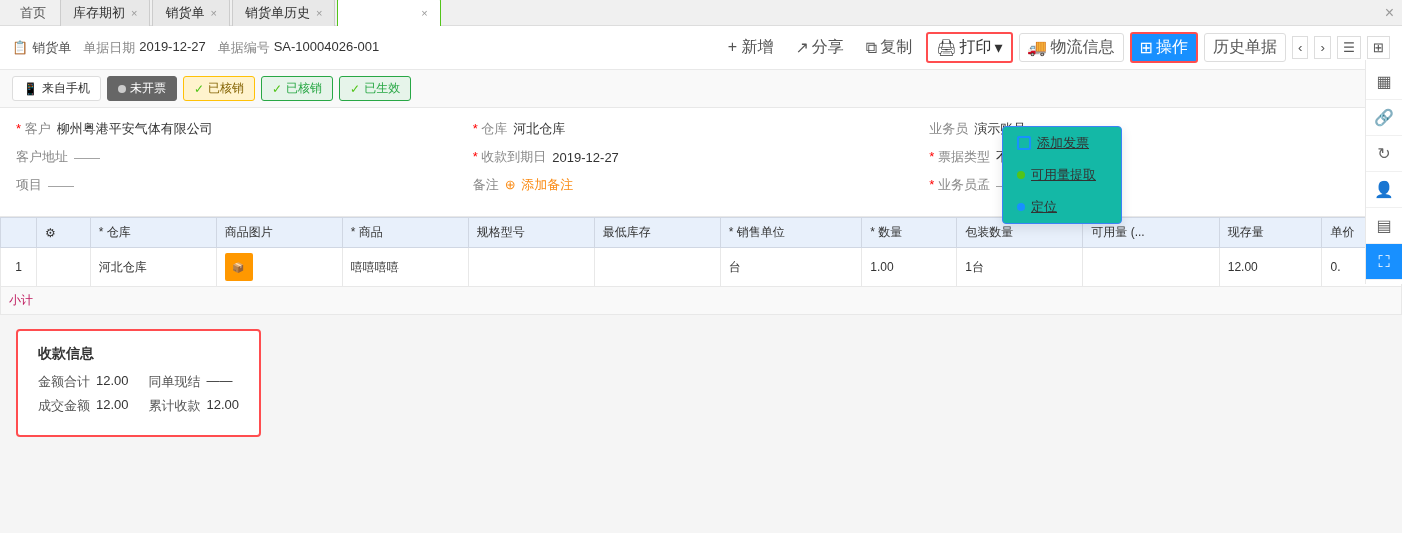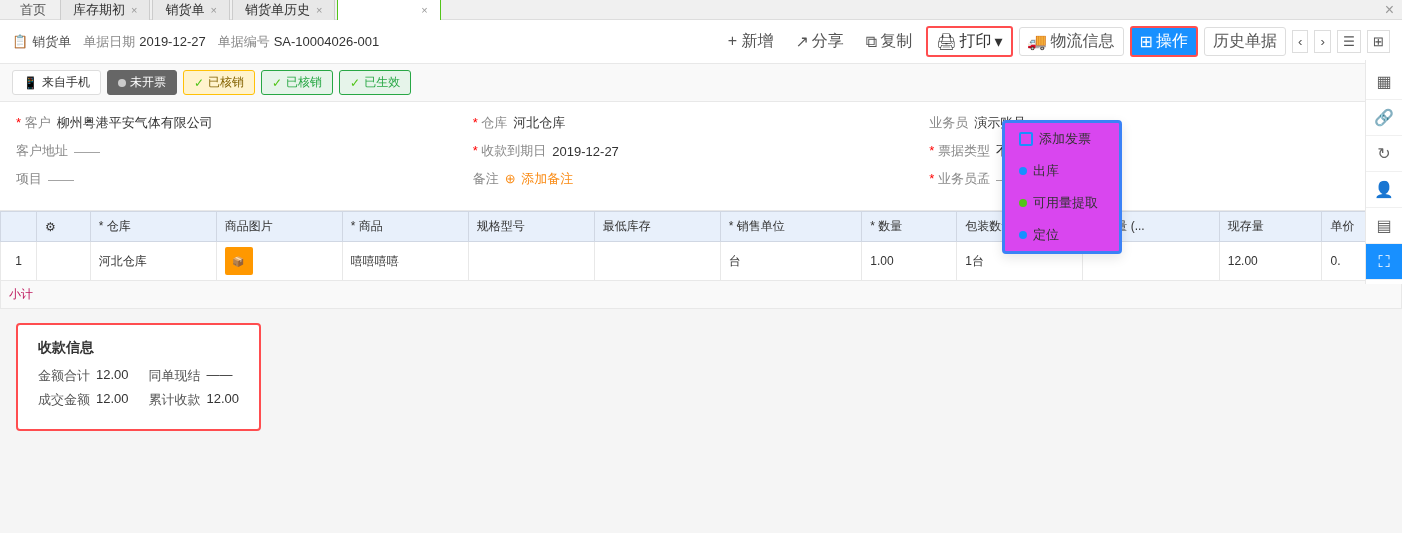--- a/index.html
+++ b/index.html
@@ -1,41 +1,41 @@
 <!DOCTYPE html>
 <html><head>
   <meta charset="utf-8">
   <style>
     * { box-sizing: border-box; margin: 0; padding: 0; }
     body { font-family: 'Microsoft YaHei', Arial, sans-serif; font-size: 13px; background: #f5f5f5; color: #333; }
 
     
     .tab-bar {
       display: flex; align-items: center; background: #f0f0f0; border-bottom: 1px solid #ddd;
-      height: 20px; padding: 0 8px; gap: 2px;
+      height: 26px; padding: 0 8px; gap: 2px;
     }
     .tab {
       display: flex; align-items: center; padding: 0 12px; height: 30px; cursor: pointer;
       border-radius: 3px 3px 0 0; font-size: 13px; gap: 6px; background: #e8e8e8;
       border: 1px solid #ccc; border-bottom: none;
     }
     .tab.active { background: #fff; border-bottom: 1px solid #fff; margin-bottom: -1px; }
     .tab .close-btn { color: #999; font-size: 11px; cursor: pointer; }
     .tab-home { background: transparent; border: none; color: #555; }
     .tab-active-green { background: #52c41a; color: #fff; border-color: #52c41a; }
     .tab-bar-close { margin-left: auto; font-size: 16px; color: #999; cursor: pointer; }
 
     
     .toolbar {
       display: flex; align-items: center; background: #fff; border-bottom: 1px solid #e8e8e8;
       padding: 6px 12px; gap: 8px; min-height: 42px;
     }
     .doc-info { display: flex; align-items: center; gap: 12px; flex: 1; }
     .doc-type { display: flex; align-items: center; gap: 4px; color: #555; font-size: 13px; }
-    .doc-field { display: flex; align-items: center; gap: 4px; font-size: 13px; color: #333; }
+    .doc-field { display: flex; gap: 4px; font-size: 13px; color: #333; }
     .doc-field label { color: #888; }
 
     .toolbar-actions { display: flex; align-items: center; gap: 6px; }
     .btn-action {
       display: flex; align-items: center; gap: 3px; padding: 3px 8px; font-size: 16px;
       border: none; background: transparent; cursor: pointer; color: #555; border-radius: 3px;
     }
     .btn-print { background: #fff; border: 1px solid #ddd; color: #333; }
     .btn-logistics { background: #fff; border: 1px solid #ddd; }
     .btn-operate { background: #1890ff; color: #fff; border: 1px solid #1890ff; }
@@ -99,23 +99,23 @@
       background: #fff; border-left: 1px solid #e8e8e8; padding: 4px 0;
     }
     .sidebar-icon {
       width: 36px; height: 36px; display: flex; align-items: center; justify-content: center;
       cursor: pointer; color: #666; font-size: 16px; border-bottom: 1px solid #f0f0f0;
     }
     .sidebar-expand { background: #1890ff; color: #fff; }
 
     
     .dropdown-overlay {
-      position: absolute; top: 100px; right: 280px; background: #d946ef;
-      border: 3px solid #3b82f6; border-radius: 4px; box-shadow: 0 4px 12px rgba(0,0,0,0.1);
-      z-index: 100; min-width: 120px;
+      position: absolute; top: 100px; right: 280px; background: #14b8a6;
+      border: 1px solid #3b82f6; border-radius: 4px; box-shadow: 0 4px 12px rgba(0,0,0,0.1);
+      z-index: 100; min-width: 120px; text-decoration: underline;
     }
     .dropdown-item {
       display: flex; align-items: center; gap: 6px; padding: 7px 14px;
       font-size: 13px; cursor: pointer; color: #333;
     }
     .dropdown-dot { width: 8px; height: 8px; border-radius: 50%; display: inline-block; }
     .dot-blue { background: #1890ff; }
     .operate-highlight { border: 2px solid #ff4d4f; }
 
     
@@ -339,24 +339,20 @@
       </div>
     </div>
   </div>
 
   <div class="dropdown-overlay">
     <div class="dropdown-item">
       <span style="width:14px;height:14px;border:2px solid #1890ff;display:inline-block;border-radius:2px;"></span>
       <span>添加发票</span>
     </div>
     <div class="dropdown-item">
-      <span class="dropdown-dot dot-blue"></span>
-      <span>出库</span>
-    </div>
-    <div class="dropdown-item">
       <span class="dropdown-dot" style="background:#52c41a;"></span>
       <span>可用量提取</span>
     </div>
     <div class="dropdown-item">
       <span class="dropdown-dot dot-blue"></span>
       <span>定位</span>
     </div>
   </div>
 
   <div class="right-sidebar">

